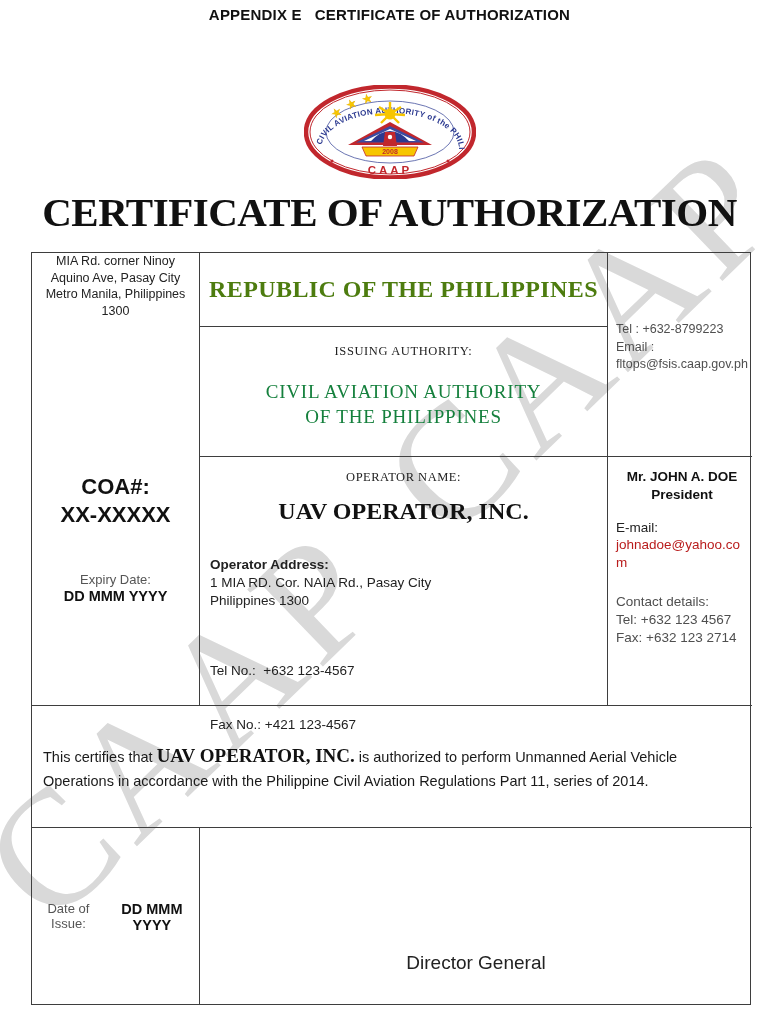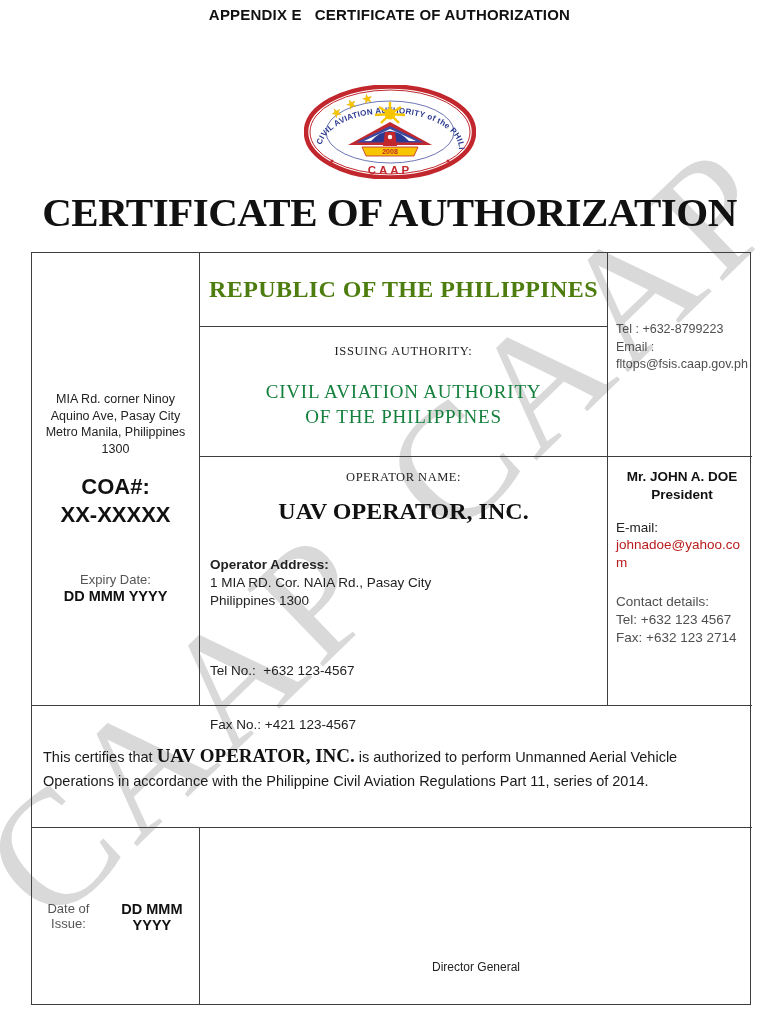--- a/index.html
+++ b/index.html
@@ -47,21 +47,21 @@
     display:grid;
     grid-template-columns:168px 408px 1fr;
     grid-template-rows:74px 130px 249px 122px 1fr;
     border:1.5px solid #3e3e3e;
     box-sizing:border-box;
     z-index:1;
   }
   .cell{box-sizing:border-box;background:transparent;}
   .bR{border-right:1.5px solid #3e3e3e;}
   .bB{border-bottom:1.5px solid #3e3e3e;}
-  .c-addr{grid-area:1/1/3/2;display:flex;align-items:flex-end;justify-content:center;
+  .c-addr{grid-area:1/1/3/2;display:flex;align-items:flex-start;justify-content:center;
           text-align:center;font-size:12.5px;line-height:1.32;color:#222;}
   .c-republic{grid-area:1/2/2/3;display:flex;align-items:center;justify-content:center;
           font-family:"Liberation Serif",serif;font-weight:bold;font-size:24px;letter-spacing:.4px;color:#4d7c0f;}
   .c-issuing{grid-area:2/2/3/3;text-align:center;padding-top:17px;
           font-family:"Liberation Serif",serif;}
   .issuing-label{font-size:12.5px;letter-spacing:.6px;color:#222;}
   .issuing-name{margin-top:21px;font-weight:normal;font-size:19px;letter-spacing:.8px;line-height:1.3;color:#15803d;}
   .c-contact{grid-area:1/3/3/4;display:flex;flex-direction:column;justify-content:center;
           padding:0 4px 14px 8px;font-size:12.5px;line-height:1.4;color:#4f4f4f;}
   .c-coa{grid-area:3/1/4/2;text-align:center;padding-top:16px;}
@@ -81,21 +81,21 @@
   .person-email-label{margin-top:15px;color:#222;}
   .person-email{color:#b91c1c;word-break:break-all;}
   .person-contact{margin-top:21px;color:#4f4f4f;}
   .c-certify{grid-area:4/1/5/4;display:flex;align-items:center;padding:0 11px;}
   .certify-text{font-size:14.5px;line-height:1.55;color:#1a1a1a;}
   .certify-opname{font-family:"Liberation Serif",serif;font-weight:bold;font-size:19px;color:#111;}
   .c-date{grid-area:5/1/6/2;display:flex;align-items:center;justify-content:center;text-align:center;}
   .date-label{font-size:13px;color:#555;}
   .date-value{font-size:14.5px;font-weight:bold;color:#111;margin-top:1px;}
   .c-director{grid-area:5/2/6/4;display:flex;align-items:flex-end;justify-content:center;padding-bottom:30px;}
-  .director-title{font-size:12px;color:#222;}
+  .director-title{font-size:19px;color:#222;}
 </style>
 </head>
 <body>
 
 <div class="page">
 
   <div class="watermark">CAAP CAAP</div>
 
   <div class="appendix-title">APPENDIX E   CERTIFICATE OF AUTHORIZATION</div>
 

